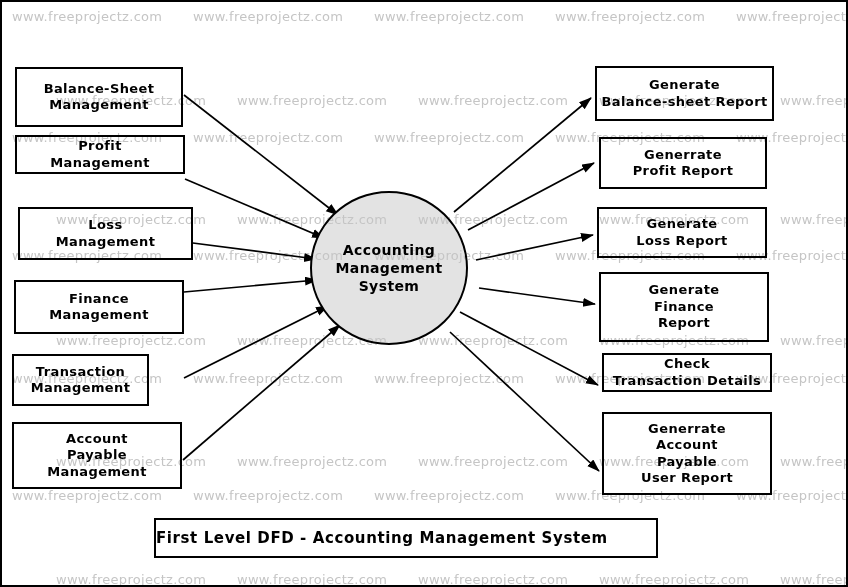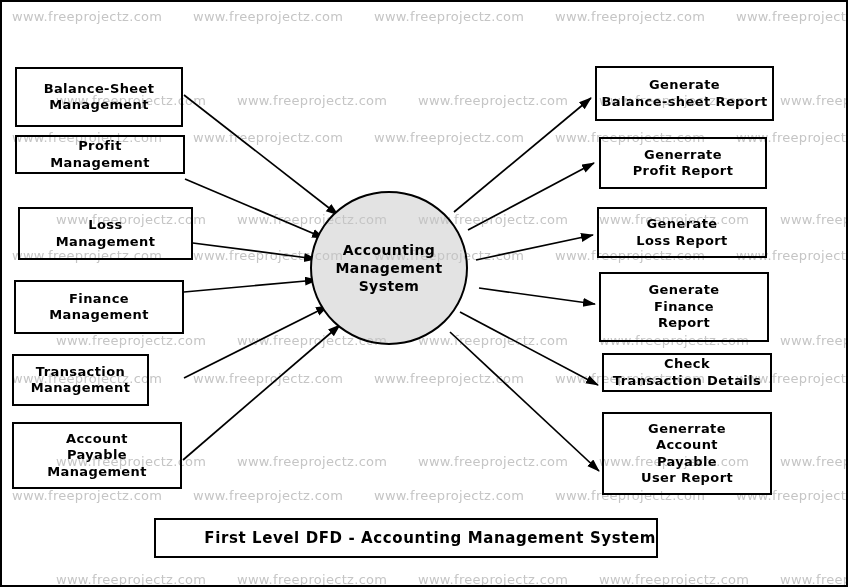--- a/index.html
+++ b/index.html
@@ -39,21 +39,21 @@
     display:flex;align-items:center;justify-content:center;
     text-align:center;
     z-index:20;
   }
   .process .label{font-size:14px;line-height:18px;}
   .titlebox{
     position:absolute;
     box-sizing:border-box;
     border:2px solid #000;
     background:#fff;
-    display:flex;align-items:center;justify-content:flex-end;
+    display:flex;align-items:center;justify-content:flex-start;
     text-align:center;
     z-index:20;
   }
   .titlebox .label{font-size:15px;letter-spacing:0.6px;}
   .watermark-layer{
     position:absolute;left:0;top:0;width:844px;height:417px;
     z-index:50;
     mix-blend-mode:darken;
     pointer-events:none;
   }

